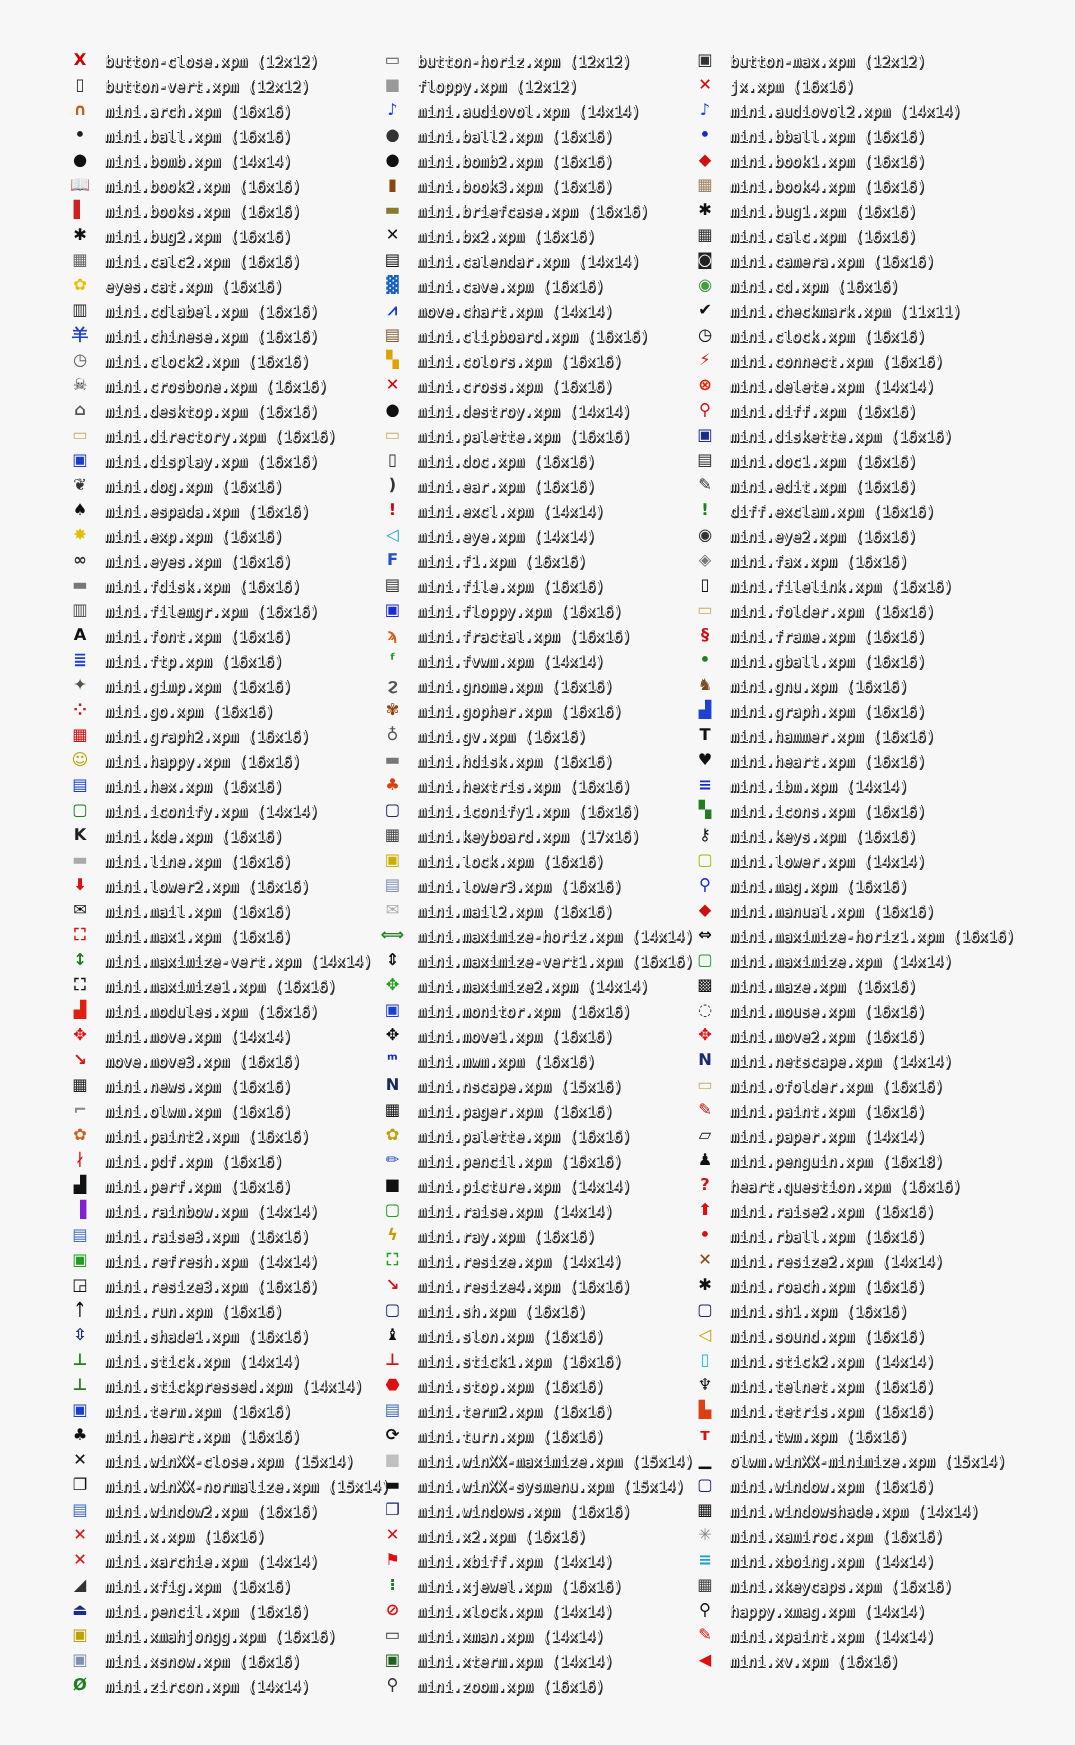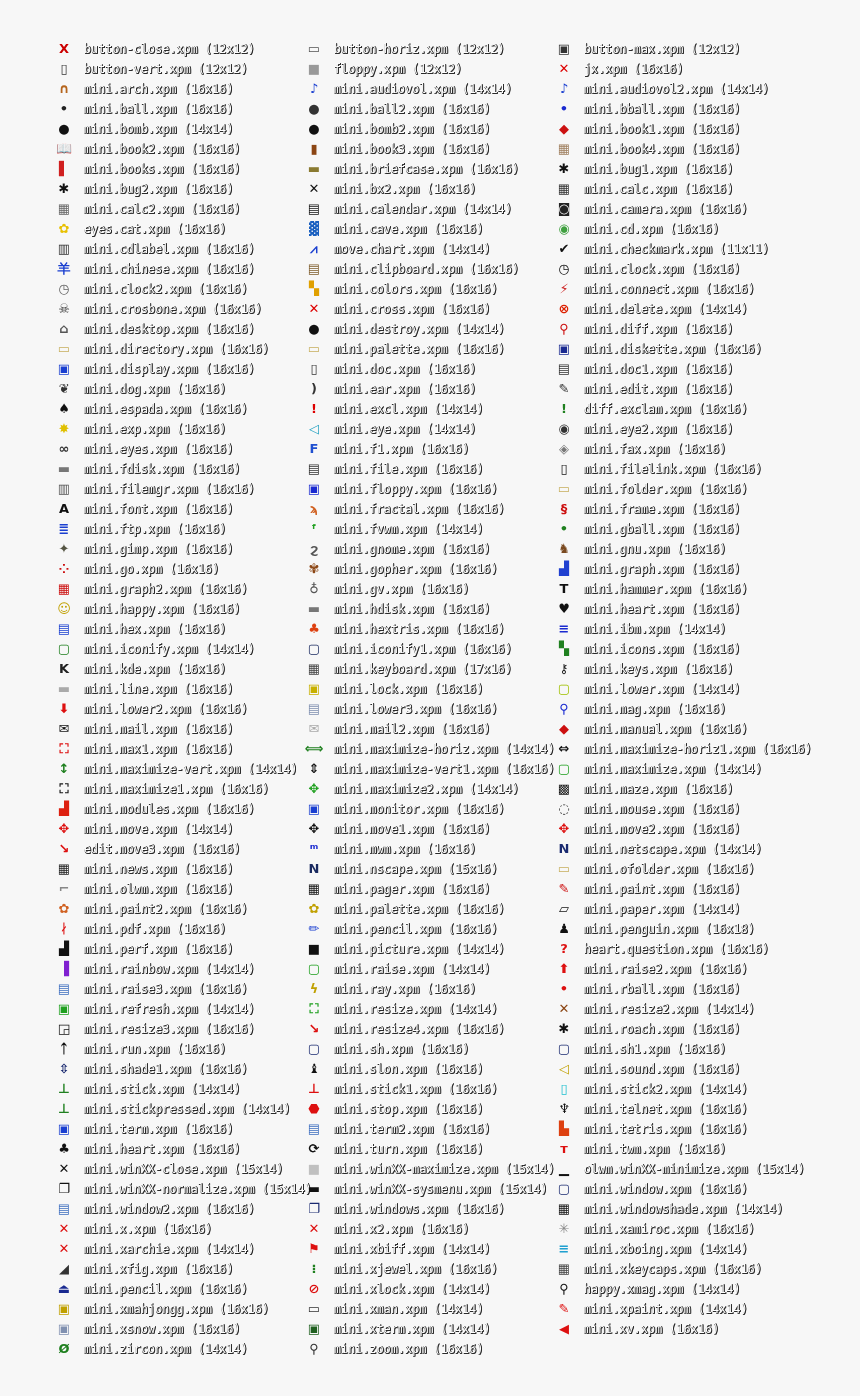--- a/index.html
+++ b/index.html
@@ -507,21 +507,21 @@
     <div class="cell">
       <span class="ico" style="color: rgb(17, 17, 17);">✥</span>
       <span class="lbl">mini.move1.xpm (16x16)</span>
     </div>
     <div class="cell">
       <span class="ico" style="color: rgb(221, 16, 16);">✥</span>
       <span class="lbl">mini.move2.xpm (16x16)</span>
     </div>
     <div class="cell">
       <span class="ico" style="color: rgb(221, 16, 16);">↘</span>
-      <span class="lbl">edit.move3.xpm (16x16)</span>
+      <span class="lbl">move.move3.xpm (16x16)</span>
     </div>
     <div class="cell">
       <span class="ico" style="color: rgb(26, 42, 208);">ᵐ</span>
       <span class="lbl">mini.mwm.xpm (16x16)</span>
     </div>
     <div class="cell">
       <span class="ico" style="color: rgb(26, 42, 112);">N</span>
       <span class="lbl">mini.netscape.xpm (14x14)</span>
     </div>
     <div class="cell">

